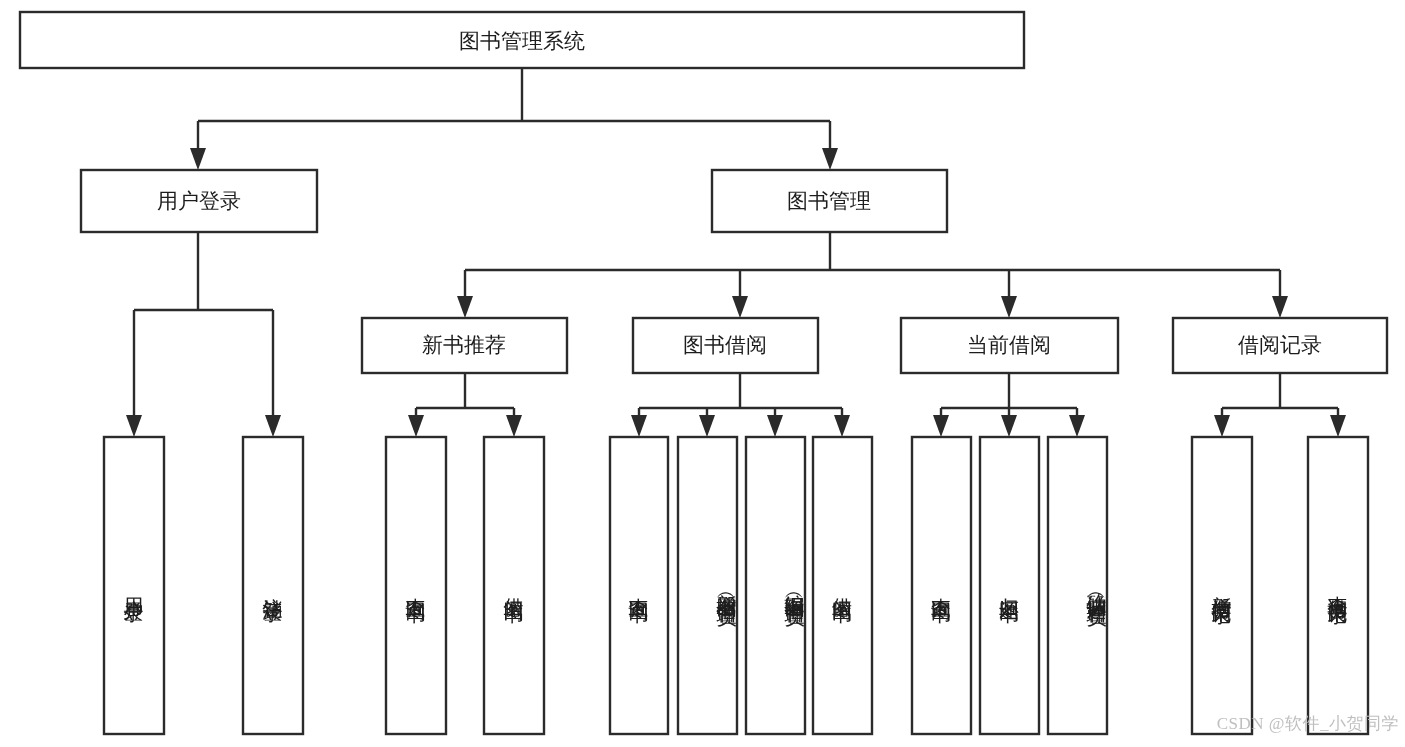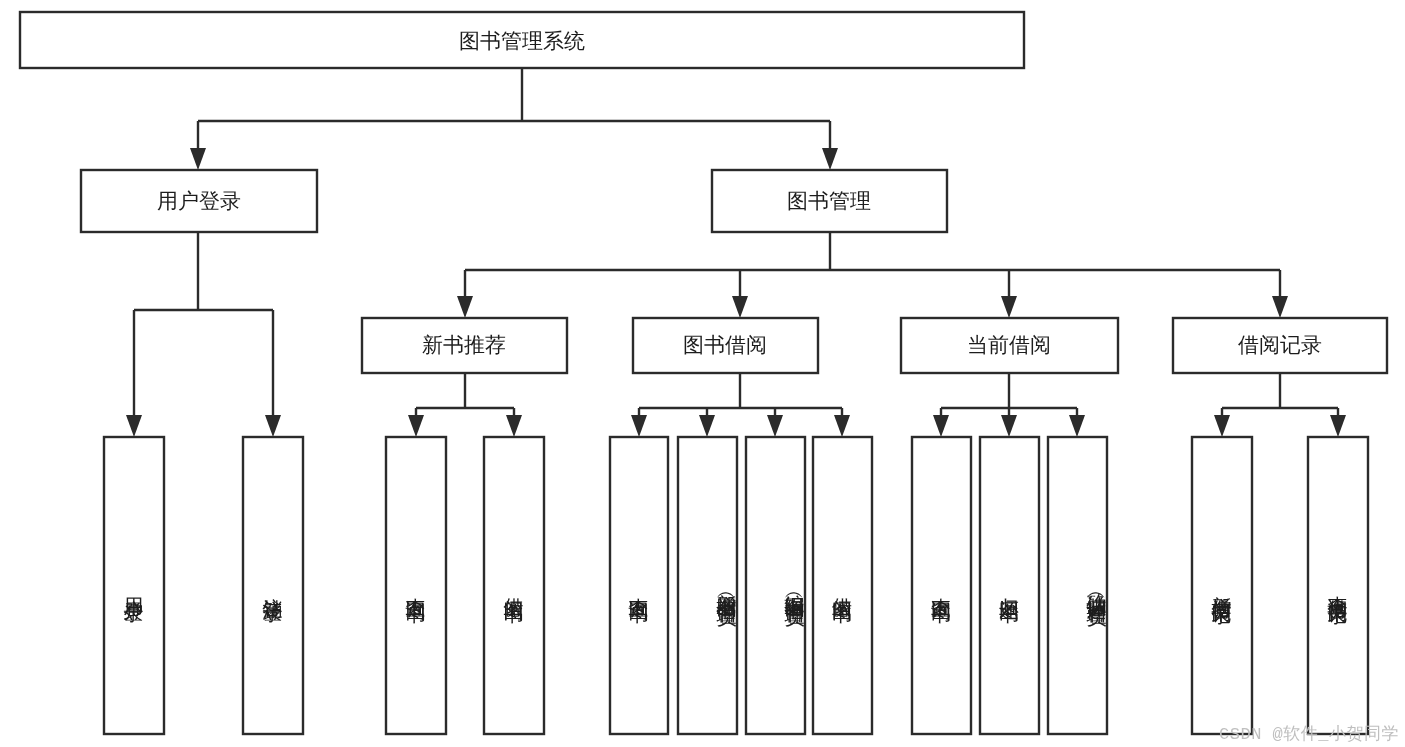--- a/index.html
+++ b/index.html
@@ -57,22 +57,22 @@
     justify-content: center;
     white-space: nowrap;
     pointer-events: none;
   }
   .leaf-text.centered {
     align-items: center;
   }
   .watermark {
     position: absolute;
     right: 6px;
-    bottom: 2px;
-    font-family: Liberation Mono, monospace;
+    bottom: 12px;
+    font-family: Liberation Serif, serif;
     font-size: 17px;
     color: #bfbfbf;
     letter-spacing: 0.5px;
     white-space: nowrap;
   }
 </style>
 </head>
 <body>
 
 <svg id="canvas" viewBox="0 0 1405 747">

